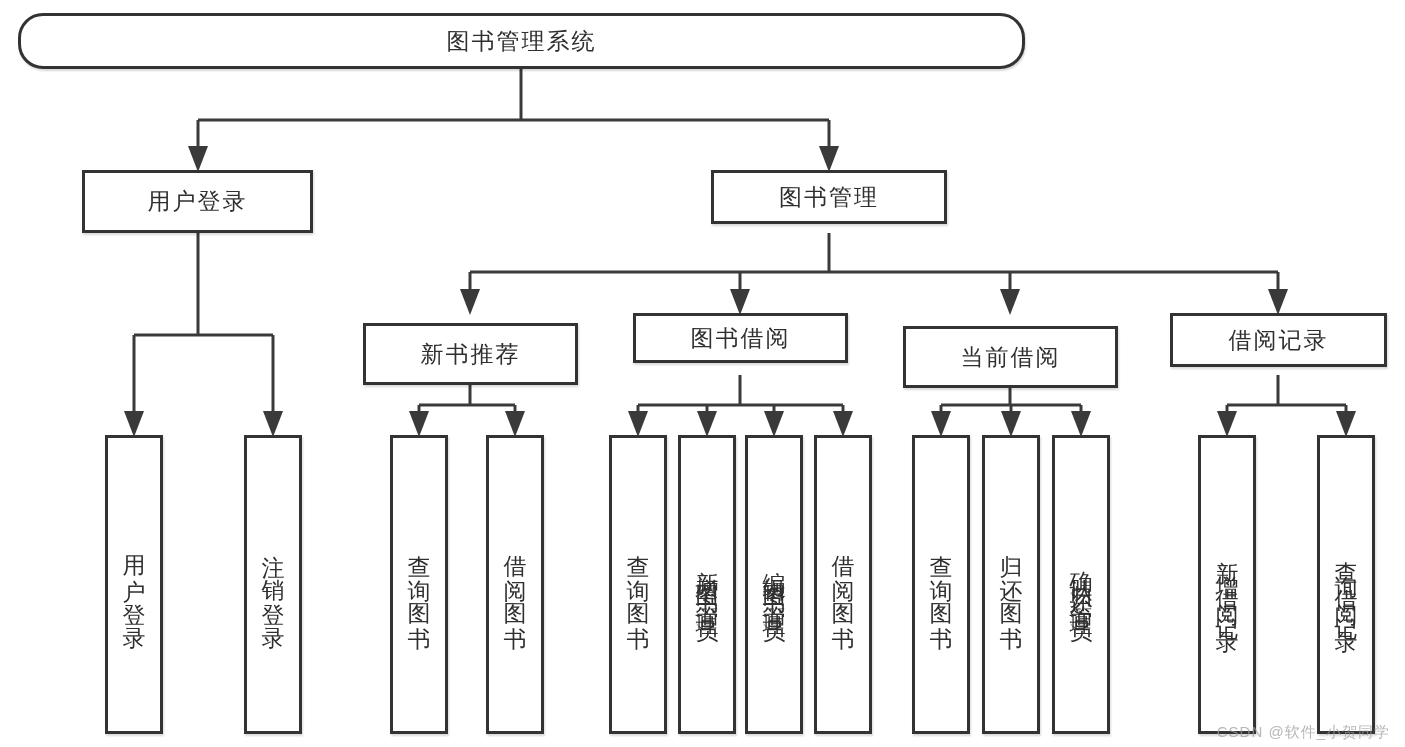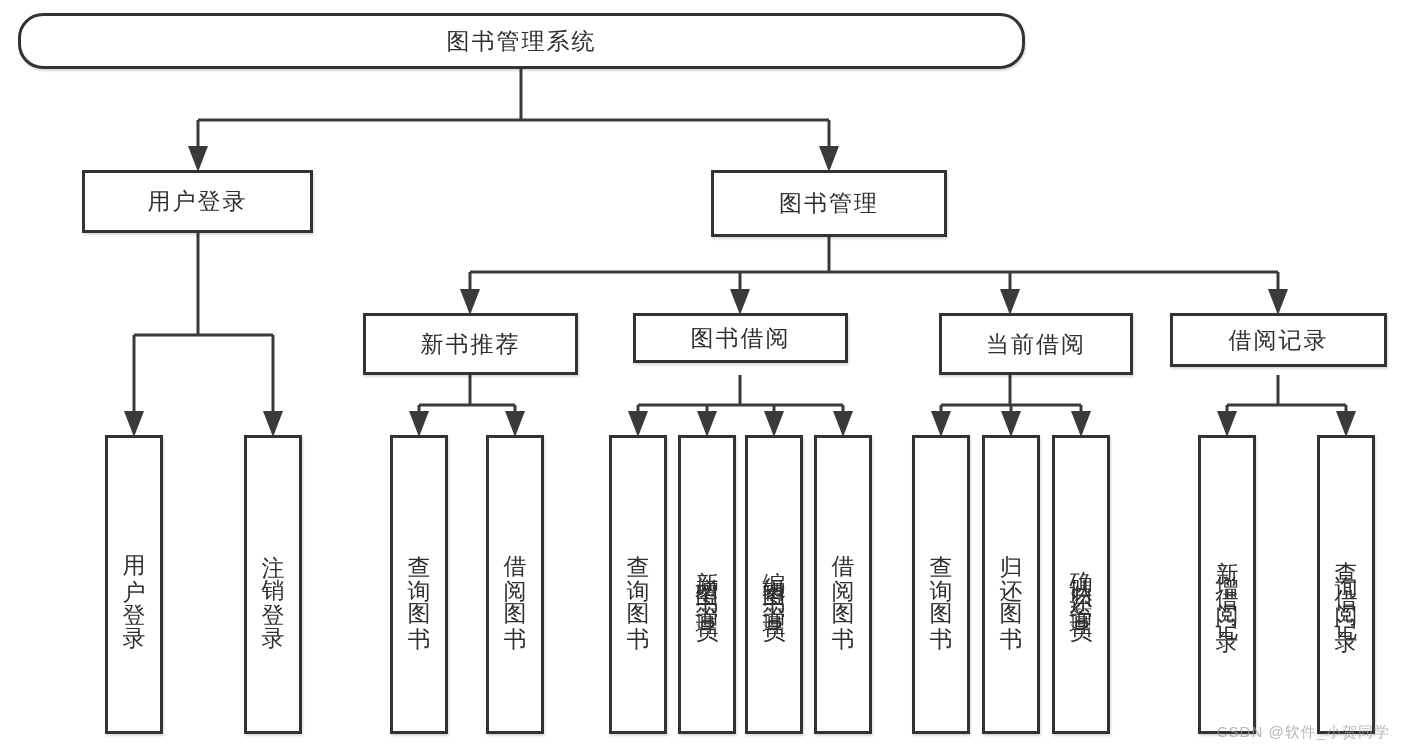--- a/index.html
+++ b/index.html
@@ -132,31 +132,31 @@
     <polygon points="1336,411 1356,411 1346,437"></polygon>
   </svg>
 
   <div class="hnode" style="left:18px; top:13px; width:1007px; height:56px;border-radius:25px;">
     <span class="hlabel">图书管理系统</span>
   </div>
 
   <div class="hnode" style="left:82px; top:170px; width:231px; height:63px;">
     <span class="hlabel">用户登录</span>
   </div>
-  <div class="hnode" style="left:711px; top:170px; width:236px; height:67px;">
+  <div class="hnode" style="left:711px; top:170px; width:236px; height:54px;">
     <span class="hlabel">图书管理</span>
   </div>
 
-  <div class="hnode" style="left:363px; top:313px; width:215px; height:62px;">
+  <div class="hnode" style="left:363px; top:323px; width:215px; height:62px;">
     <span class="hlabel">新书推荐</span>
   </div>
   <div class="hnode" style="left:633px; top:313px; width:215px; height:50px;">
     <span class="hlabel">图书借阅</span>
   </div>
-  <div class="hnode" style="left:903px; top:313px; width:194px; height:62px;margin-left:36px;">
+  <div class="hnode" style="left:903px; top:326px; width:215px; height:62px;">
     <span class="hlabel">当前借阅</span>
   </div>
   <div class="hnode" style="left:1170px; top:313px; width:217px; height:54px;">
     <span class="hlabel">借阅记录</span>
   </div>
 
   <div class="vnode" style="left:105px;">
     <span class="vlabel vt-4">用户登录</span>
   </div>
   <div class="vnode" style="left:244px;">

